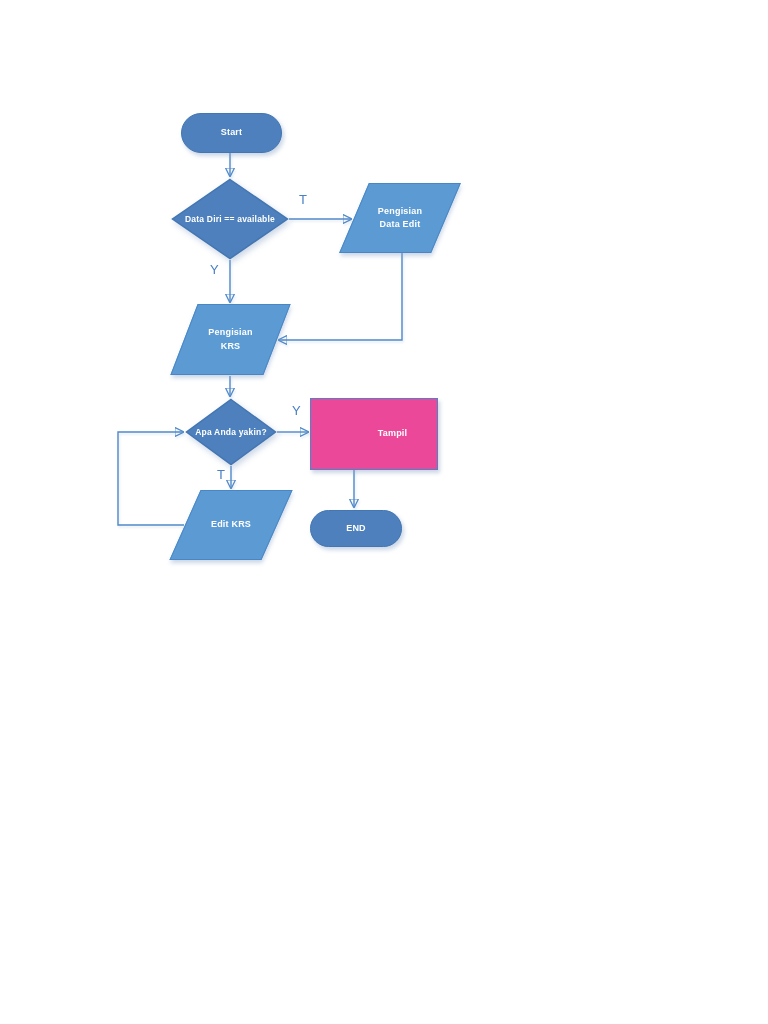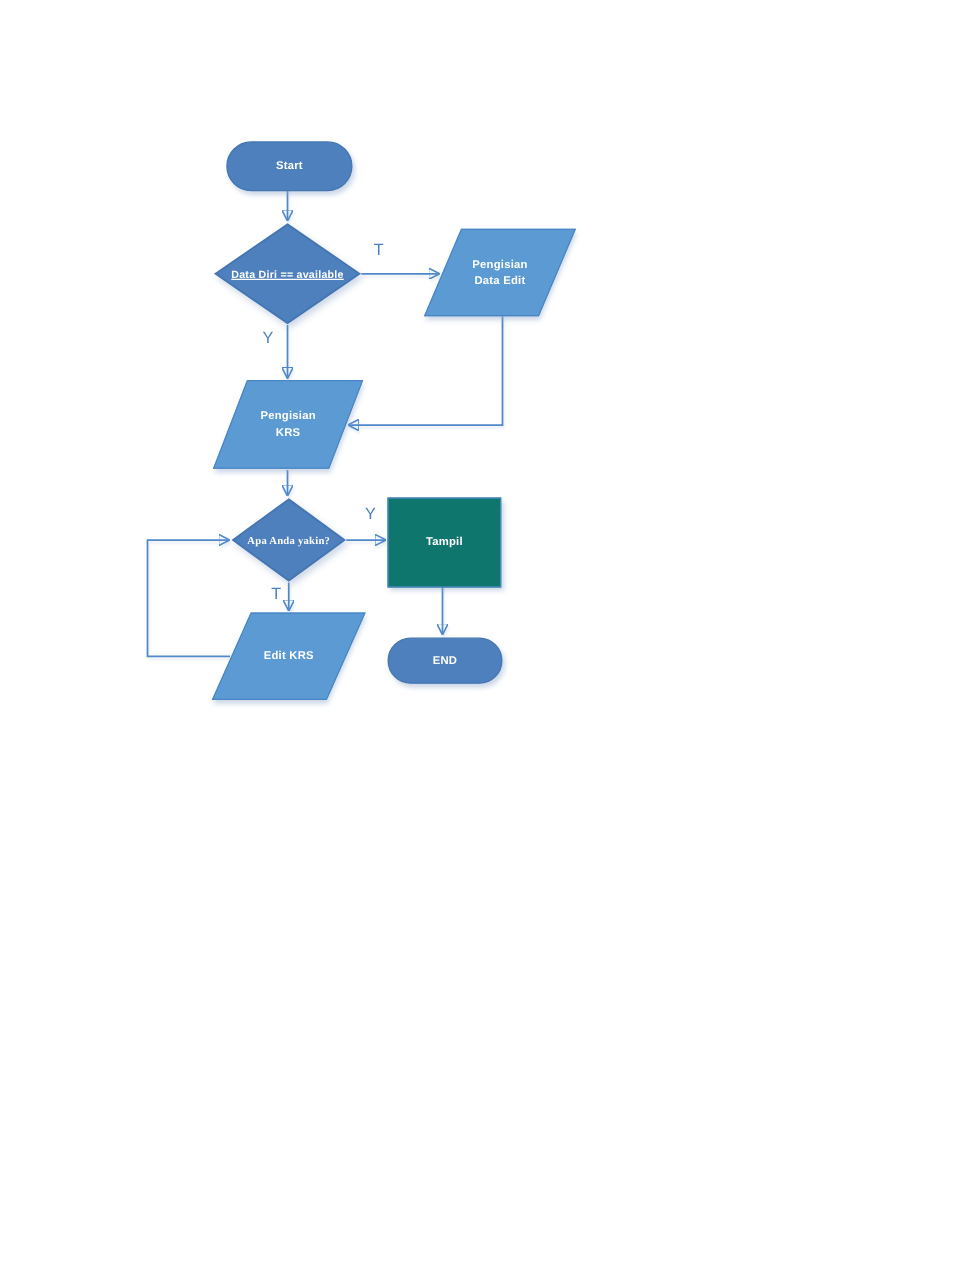--- a/index.html
+++ b/index.html
@@ -15,22 +15,23 @@
     text-align:center;color:#ffffff;font-weight:bold;font-size:9px;
     letter-spacing:.2px;line-height:1.45;
   }
   .node .lbl{position:relative;z-index:2;}
   .node .line{display:block;}
   .stadium{
     background:#4d80bc;border:1.5px solid #4376b2;border-radius:50px;
     box-shadow:2px 3px 4px rgba(140,165,200,.45);
   }
   .rect{
-    background:#0f766e;border:1.5px solid #4a86c5;
+    background:#ec4899;border:1.5px solid #4a86c5;
     box-shadow:2px 3px 4px rgba(140,165,200,.45);
+    padding-left:37px;
   }
   .diamond svg{position:absolute;left:0;top:0;width:100%;height:100%;
     filter:drop-shadow(2px 3px 3px rgba(140,165,200,.45));}
   .diamond polygon{fill:#4d80bc;stroke:#4376b2;stroke-width:1.5;}
   .para .para-bg{
     position:absolute;left:0;top:0;right:0;bottom:0;
     background:#5b9ad3;border:1.5px solid #4a86c5;
     box-shadow:2px 3px 4px rgba(140,165,200,.45);
   }
   .edge-label{
@@ -69,40 +70,40 @@
   </svg>
 
   <div class="node stadium" style="left:181px;top:113px;width:99px;height:38px;">
     <span class="lbl">Start</span>
   </div>
 
   <div class="node diamond" style="left:171px;top:178px;width:118px;height:82px;">
     <svg viewBox="0 0 118 82" preserveAspectRatio="none">
       <polygon points="59,1.5 116.5,41 59,80.5 1.5,41"></polygon>
     </svg>
-    <span class="lbl" style="font-size:8.5px;text-decoration:underline;">Data Diri == available</span>
+    <span class="lbl" style="font-size:8.5px;">Data Diri == available</span>
   </div>
 
   <div class="node para" style="left:354px;top:183px;width:92px;height:70px;">
     <div class="para-bg" style="transform:skewX(-23deg);"></div>
     <span class="lbl">
       <span class="line">Pengisian</span>
       <span class="line">Data Edit</span>
     </span>
   </div>
 
   <div class="node para" style="left:184px;top:304px;width:93px;height:71px;">
     <div class="para-bg" style="transform:skewX(-21deg);"></div>
     <span class="lbl">
       <span class="line">Pengisian</span>
       <span class="line">KRS</span>
     </span>
   </div>
 
-  <div class="node diamond" style="left:185px;top:398px;width:92px;height:68px;font-family:Liberation Serif, serif;">
+  <div class="node diamond" style="left:185px;top:398px;width:92px;height:68px;">
     <svg viewBox="0 0 92 68" preserveAspectRatio="none">
       <polygon points="46,1.5 90.5,34 46,66.5 1.5,34"></polygon>
     </svg>
     <span class="lbl" style="font-size:8.5px;">Apa Anda yakin?</span>
   </div>
 
   <div class="node rect" style="left:310px;top:398px;width:89px;height:70px;">
     <span class="lbl">Tampil</span>
   </div>
 

